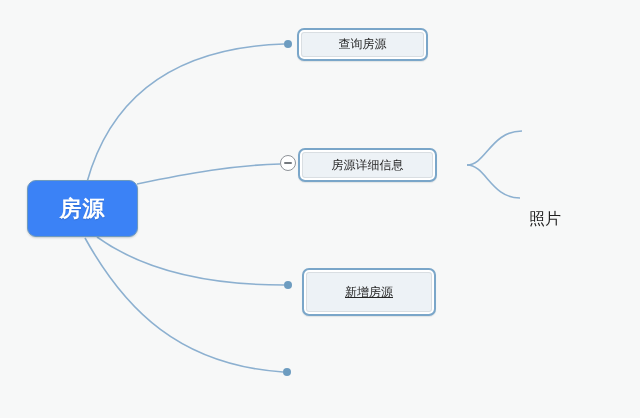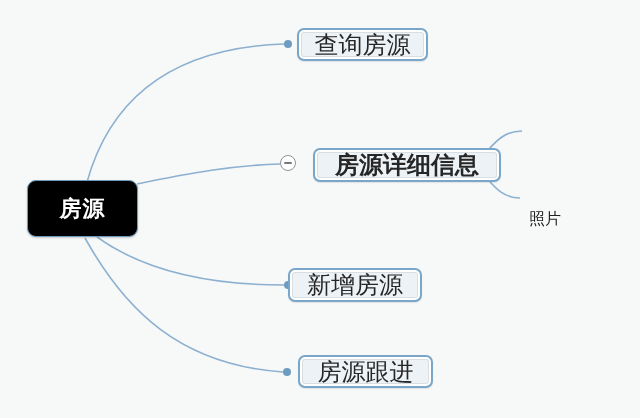--- a/index.html
+++ b/index.html
@@ -16,47 +16,47 @@
   }
   .edges {
     position: absolute;
     left: 0; top: 0;
   }
   .root-topic {
     position: absolute;
     left: 27px; top: 180px;
     width: 111px; height: 57px;
     box-sizing: border-box;
-    background: #000000;
+    background: #3b82f6;
     border: 1px solid #6f9abc;
     border-radius: 9px;
     box-shadow: 0 1px 2px rgba(60,80,100,0.25);
     display: flex; align-items: center; justify-content: center;
     color: #ffffff;
     font-size: 22px;
     font-weight: bold;
     letter-spacing: 1px;
     text-shadow: 0 1px 1px rgba(0,0,0,0.15);
     cursor: default;
   }
   .topic {
     position: absolute;
     box-sizing: border-box;
     background: #edf2f6;
     border: 2px solid #7aa6c9;
     border-radius: 7px;
     box-shadow: inset 0 0 0 2px #ffffff, inset 0 0 0 3px #d9dee2, 0 1px 1px rgba(60,80,100,0.12);
     display: flex; align-items: center; justify-content: center;
     color: #262626;
-    font-size: 24px;
+    font-size: 12px;
     cursor: default;
   }
   .topic.n1 { left: 297px; top: 28px;  width: 131px; height: 33px; }
-  .topic.n2 { left: 313px; top: 148px; width: 188px; height: 34px; font-weight: bold; }
-  .topic.n3 { left: 288px; top: 268px; width: 134px; height: 34px; }
+  .topic.n2 { left: 298px; top: 148px; width: 139px; height: 34px; }
+  .topic.n3 { left: 302px; top: 268px; width: 134px; height: 48px; text-decoration: underline; }
   .topic.n4 { left: 298px; top: 355px; width: 135px; height: 33px; }
   .subtopic {
     position: absolute;
     color: #1f1f1f;
     font-size: 16px;
     line-height: 18px;
     white-space: nowrap;
     cursor: default;
   }
   .subtopic.s1 { left: 528px; top: 123px; }
@@ -109,20 +109,17 @@
   </div>
 
   <div class="collapse-btn">
     <span class="minus-bar"></span>
   </div>
 
   <div class="topic n3">
     <span>新增房源</span>
   </div>
 
-  <div class="topic n4">
-    <span>房源跟进</span>
-  </div>
 
 
   <div class="subtopic s2">照片</div>
 
 </div>
 
 </body></html>

